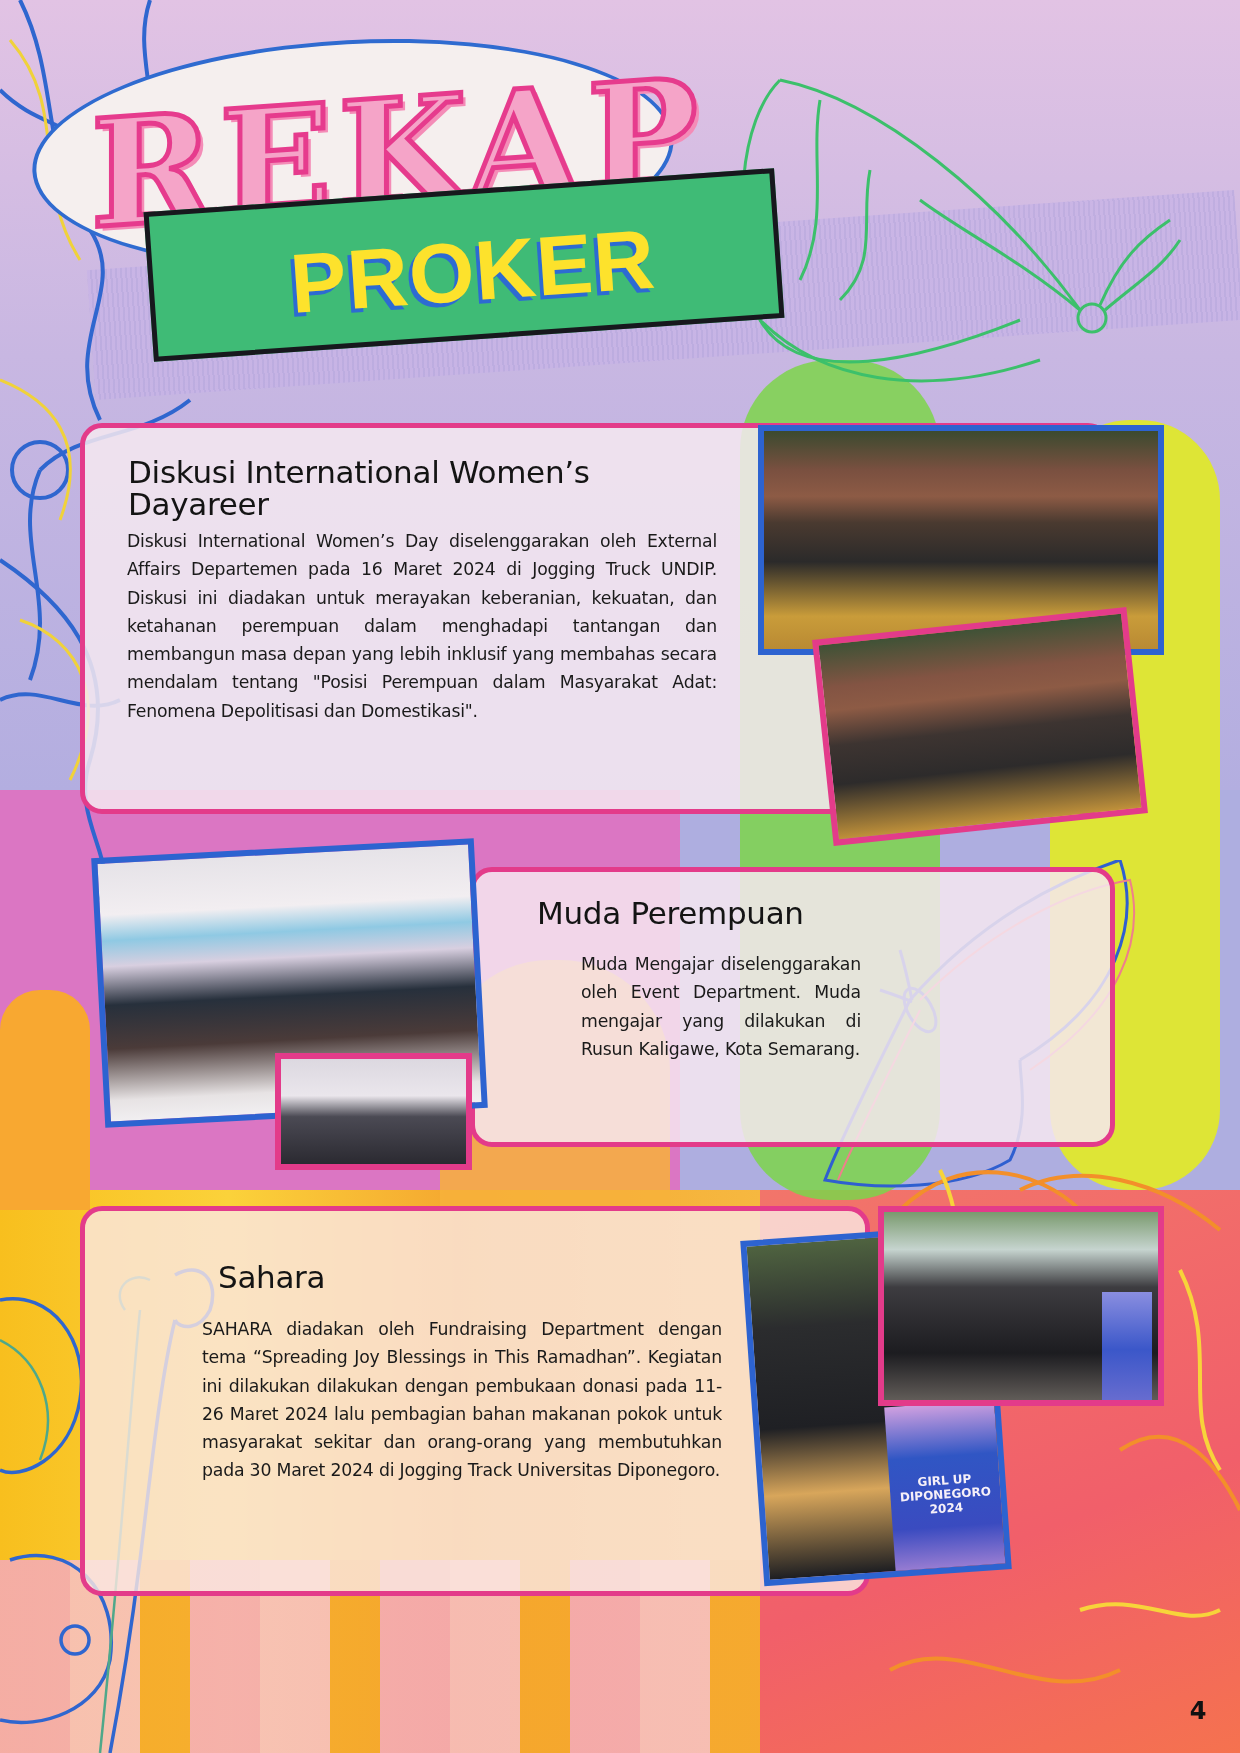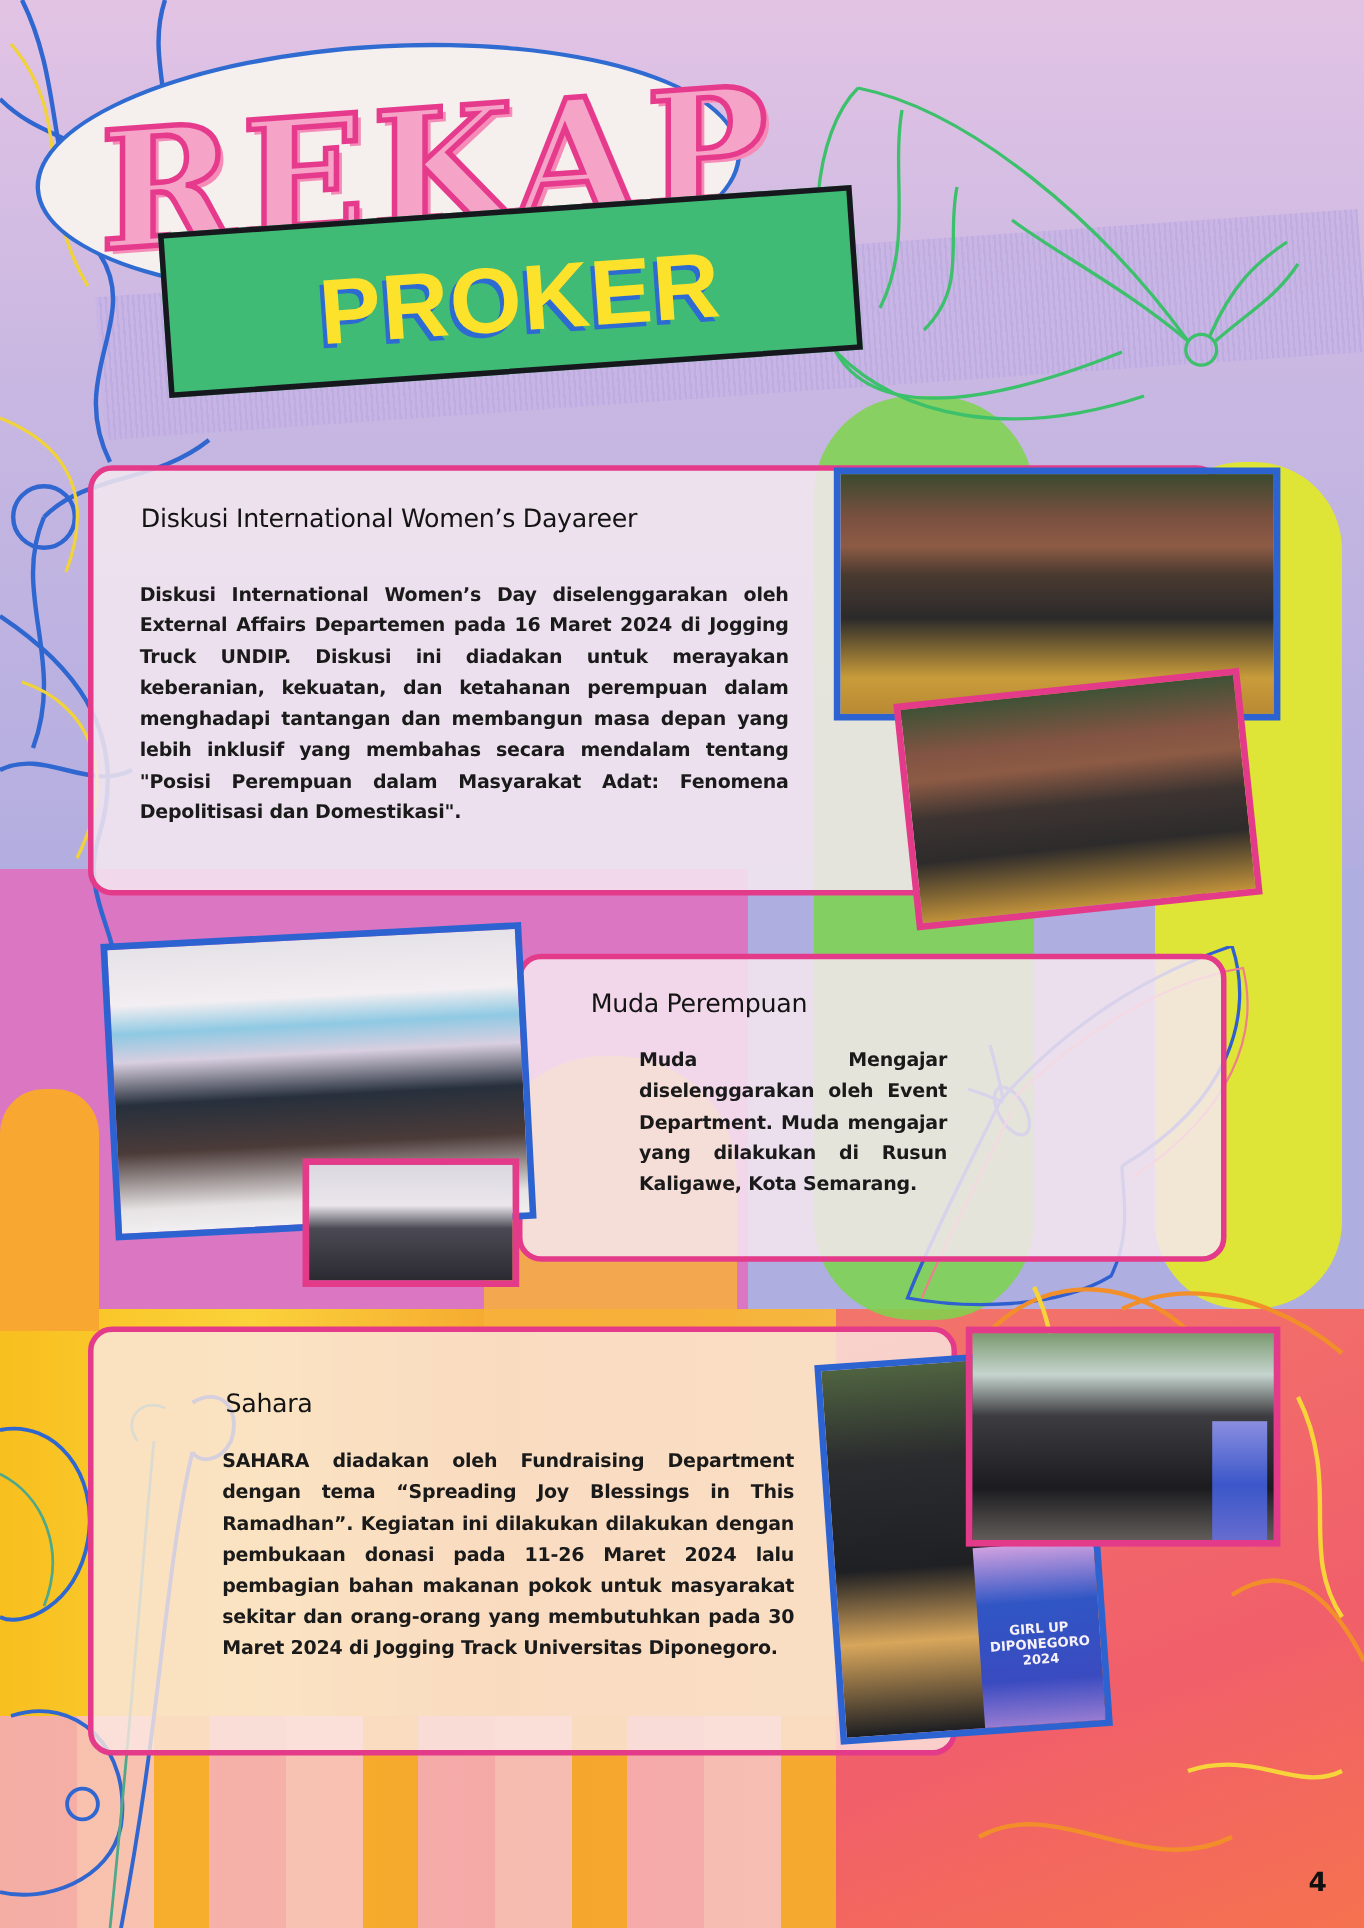--- a/index.html
+++ b/index.html
@@ -63,32 +63,32 @@
       background: rgba(245, 232, 240, 0.86);
       border: 5px solid #e33b8a;
       border-radius: 22px;
     }
     .card-1 { left: 80px; top: 423px; width: 1030px; height: 391px; }
     .card-2 { left: 470px; top: 867px; width: 645px; height: 280px; background: rgba(246, 232, 240, .85); }
     .card-3 { left: 80px; top: 1206px; width: 790px; height: 390px; background: rgba(250, 230, 225, .82); }
 
     .card-title {
       position: absolute; font-family: "DejaVu Sans", sans-serif; font-weight: normal;
-      color: #141414; font-size: 23px; line-height: 32px; letter-spacing: -0.3px;
+      color: #141414; font-size: 31px; line-height: 32px; letter-spacing: -0.3px;
     }
     .card-body {
-      position: absolute; font-family: "DejaVu Sans", sans-serif; font-weight: 700;
+      position: absolute; font-family: "DejaVu Sans", sans-serif; font-weight: 400;
       color: #1a1a1a; font-size: 17.3px; line-height: 28.3px; text-align: justify;
       letter-spacing: -0.2px;
     }
     .c1-title { left: 128px; top: 456px; width: 560px; }
     .c1-body  { left: 127px; top: 527px; width: 590px; }
     .c2-title { left: 537px; top: 897px; width: 330px; }
     .c2-body  { left: 537px; top: 950px; width: 280px; margin-left: 44px; }
-    .c3-title { left: 205px; top: 1261px; width: 300px; }
+    .c3-title { left: 218px; top: 1261px; width: 300px; }
     .c3-body  { left: 202px; top: 1315px; width: 520px; }
 
     
     .photo { position: absolute; overflow: hidden; }
     .photo-blue { border: 6px solid #2d63d0; }
     .photo-pink { border: 6px solid #e33b8a; }
 
     .p1 { left: 758px; top: 425px; width: 406px; height: 230px;
       background:
         linear-gradient(180deg, #3b4a2f 0%, #7a5040 18%, #8d5b45 30%, #4a3a30 42%, #2b2a2a 60%, #c99c3a 85%, #b98a33 100%); }

